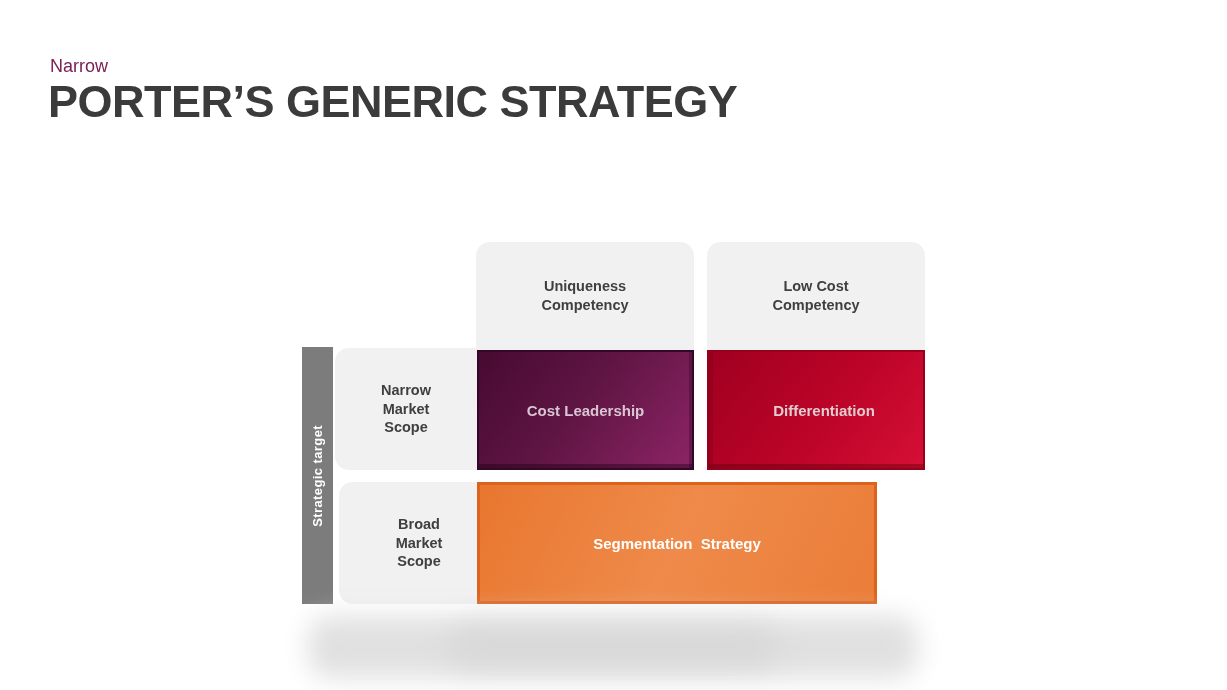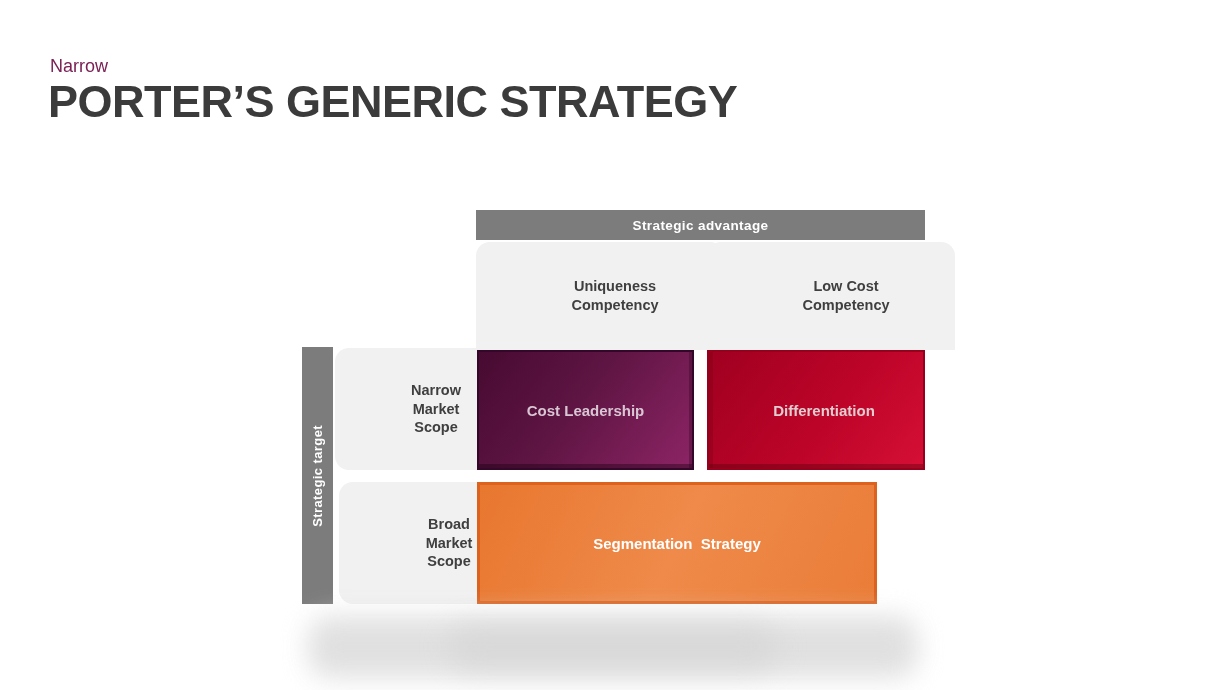--- a/index.html
+++ b/index.html
@@ -35,21 +35,21 @@
   .target-bar .vtext{
     writing-mode:vertical-rl;transform:rotate(180deg);
     color:#ffffff;font-size:13px;font-weight:700;letter-spacing:.4px;
     white-space:nowrap;
   }
   
   .head-box{
     position:absolute;background:#F1F1F1;
     display:flex;align-items:center;justify-content:center;
     color:#3F3F3F;font-size:14.5px;font-weight:700;line-height:1.28;
-    text-align:center;white-space:pre-line;padding-left:30px;
+    text-align:center;white-space:pre-line;
   }
   .col-head-1{left:476px;top:242px;width:218px;height:108px;border-radius:14px 14px 0 0;}
   .col-head-2{left:707px;top:242px;width:218px;height:108px;border-radius:14px 14px 0 0;}
   .row-head-1{left:335px;top:348px;width:142px;height:122px;border-radius:14px 0 0 14px;}
   .row-head-2{left:339px;top:482px;width:160px;height:122px;border-radius:14px 0 0 14px;}
   
   .cell{
     position:absolute;box-sizing:border-box;
     display:flex;align-items:center;justify-content:center;
     font-size:15px;font-weight:700;text-align:center;
@@ -88,23 +88,20 @@
   }
 </style>
 </head>
 <body>
 
 <div class="slide">
 
   <div class="kicker">Narrow</div>
   <h1 class="title">PORTER’S GENERIC STRATEGY</h1>
 
-  <div class="adv-bar">
-    <span>Strategic advantage</span>
-  </div>
 
   <div class="head-box col-head-1">
     <span>Uniqueness
 Competency</span>
   </div>
   <div class="head-box col-head-2">
     <span>Low Cost
 Competency</span>
   </div>
 

